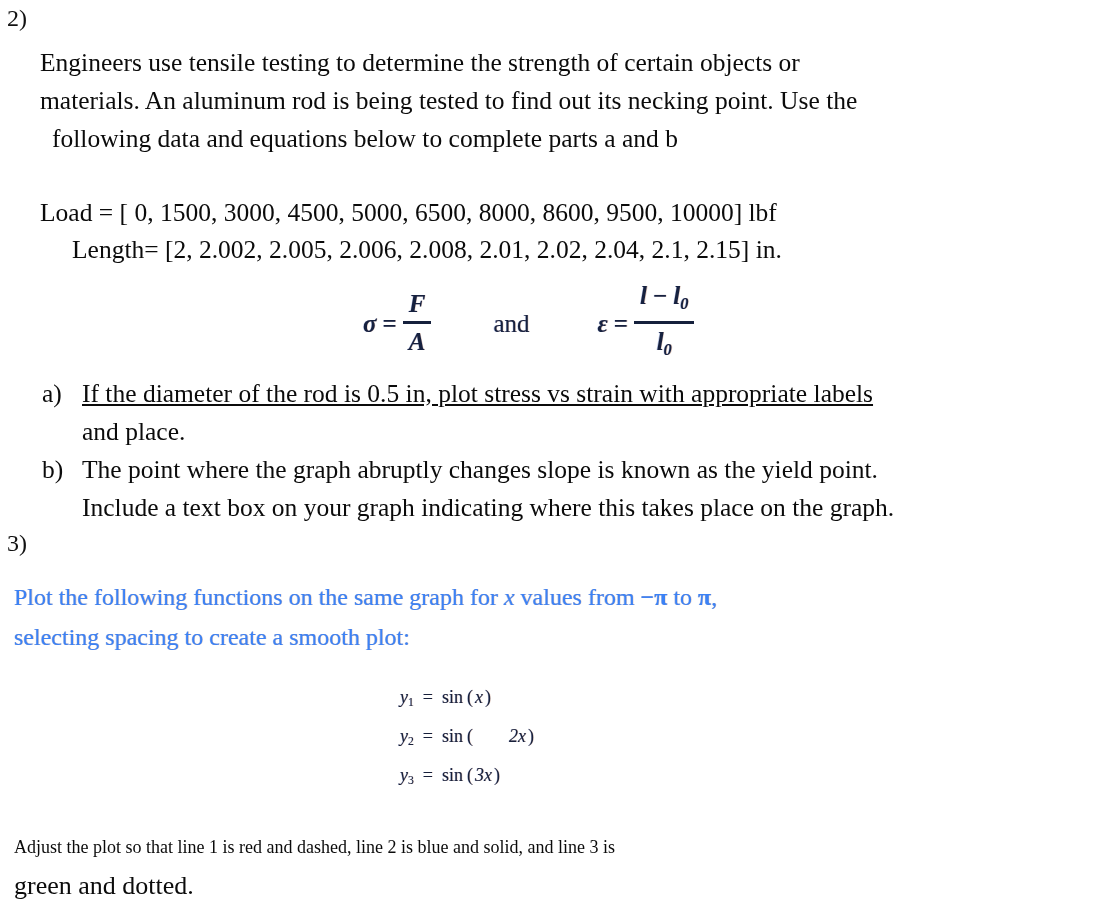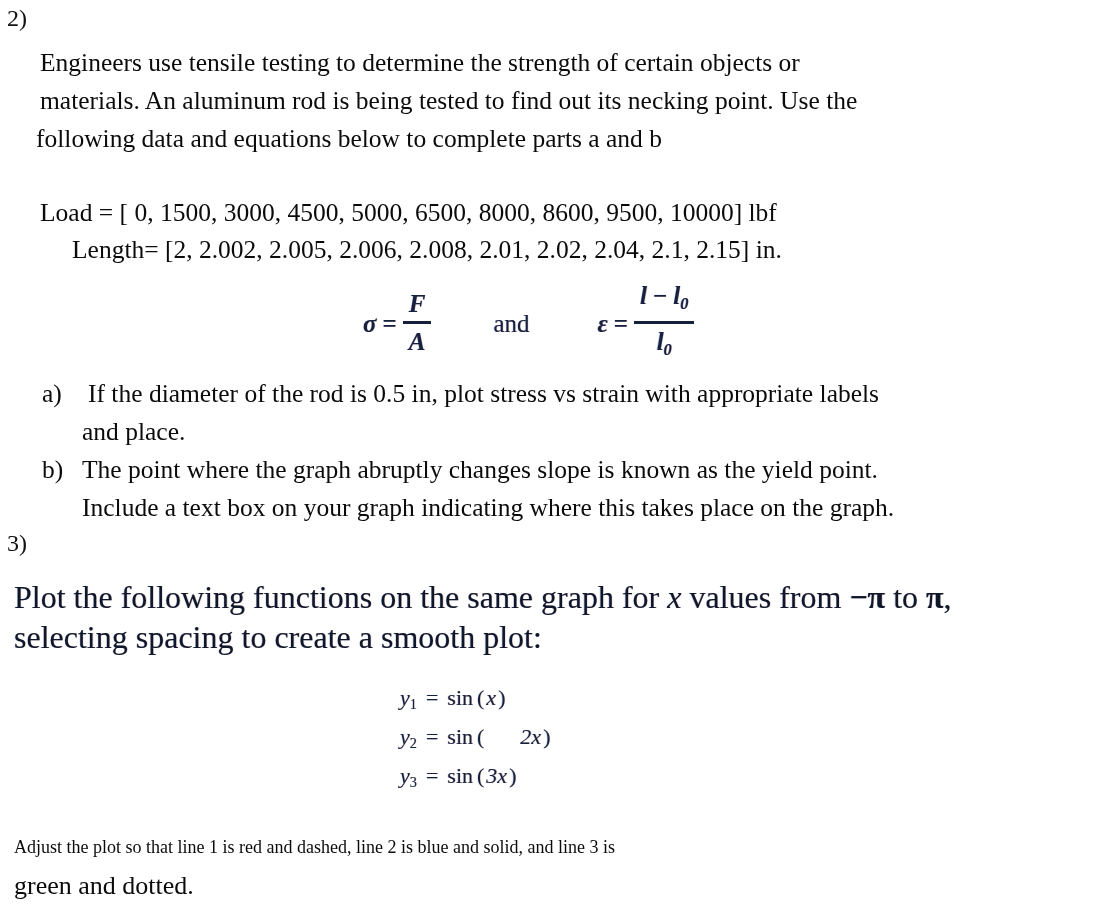--- a/index.html
+++ b/index.html
@@ -97,62 +97,62 @@
   
   .li-marker {
     font-size: 25.5px;
     line-height: 37.8px;
     white-space: pre;
     color: #0b0b0b;
   }
 
   
   .plot-para {
-    font-size: 32px;
+    font-size: 24px;
     line-height: 39px;
     white-space: pre;
-    color: #0f172a;
+    color: #3b82f6;
     font-family: "Liberation Serif", "DejaVu Serif", serif;
     text-shadow: 0.55px 0 rgba(150,60,20,0.28), -0.55px 0 rgba(20,60,170,0.28);
   }
   .plot-para .it { font-style: italic; }
   .plot-para .pi { font-weight: bold; font-style: normal; }
 
   
   .yeq {
-    font-size: 22px;
+    font-size: 18px;
     line-height: 39.5px;
     white-space: pre;
     color: #17203a;
     font-family: "Liberation Serif", "DejaVu Serif", serif;
     text-shadow: 0.55px 0 rgba(150,60,20,0.28), -0.55px 0 rgba(20,60,170,0.28);
   }
   .yeq .yv { font-style: italic; }
   .yeq .yv sub { font-size: 0.65em; vertical-align: -0.25em; font-style: normal; }
   .yeq .fn { font-style: normal; }
   .yeq .xv { font-style: italic; }
 </style>
 </head>
 <body>
 
 <div class="abs qnum" style="left:7px; top:4px;">2)</div>
 
 <div class="abs body-line" style="left:40px; top:44px;">Engineers use tensile testing to determine the strength of certain objects or</div>
 <div class="abs body-line" style="left:40px; top:82px;">materials. An aluminum rod is being tested to find out its necking point. Use the</div>
-<div class="abs body-line" style="left:36px; top:120px;">following data and equations below to complete parts a and b</div>
+<div class="abs body-line" style="left:52px; top:120px;">following data and equations below to complete parts a and b</div>
 
 <div class="abs data-line" style="left:40px; top:194px;">Load = [ 0, 1500, 3000, 4500, 5000, 6500, 8000, 8600, 9500, 10000] lbf</div>
 <div class="abs data-line" style="left:40px; top:231px;margin-left:32px;">Length= [2, 2.002, 2.005, 2.006, 2.008, 2.01, 2.02, 2.04, 2.1, 2.15] in.</div>
 
 <div class="abs eqn-img" style="left:363px; top:282px; font-size:25px; line-height:30px;">
   <span class="sym">σ</span><span class="eqop">=</span><span class="frac"><span class="num">F</span><span class="bar"></span><span class="den">A</span></span><span style="display:inline-block;width:62px;"></span><span class="andword">and</span><span style="display:inline-block;width:68px;"></span><span class="sym">ε</span><span class="eqop">=</span><span class="frac"><span class="num"><span>l</span><span style="font-style:normal;padding:0 6px;">−</span><span>l</span><sub class="l0">0</sub></span><span class="bar"></span><span class="den"><span>l</span><sub class="l0">0</sub></span></span>
 </div>
 
 <div class="abs li-marker" style="left:42px; top:375px;">a)</div>
-<div class="abs body-line" style="left:88px; top:375px;">If the diameter of the rod is 0.5 in, plot stress vs strain with appropriate labels</div>
+<div class="abs body-line" style="left:82px; top:375px;text-decoration:underline;">If the diameter of the rod is 0.5 in, plot stress vs strain with appropriate labels</div>
 <div class="abs body-line" style="left:82px; top:413px;">and place.</div>
 
 <div class="abs li-marker" style="left:42px; top:451px;">b)</div>
 <div class="abs body-line" style="left:82px; top:451px;">The point where the graph abruptly changes slope is known as the yield point.</div>
 <div class="abs body-line" style="left:82px; top:489px;">Include a text box on your graph indicating where this takes place on the graph.</div>
 
 <div class="abs qnum" style="left:7px; top:529px;">3)</div>
 
 <div class="abs plot-para" style="left:14px; top:578px;"><span>Plot the following functions on the same graph for </span><span class="it">x</span><span> values from </span><span class="pi">−π</span><span> to </span><span class="pi">π</span><span>,</span></div>
 

